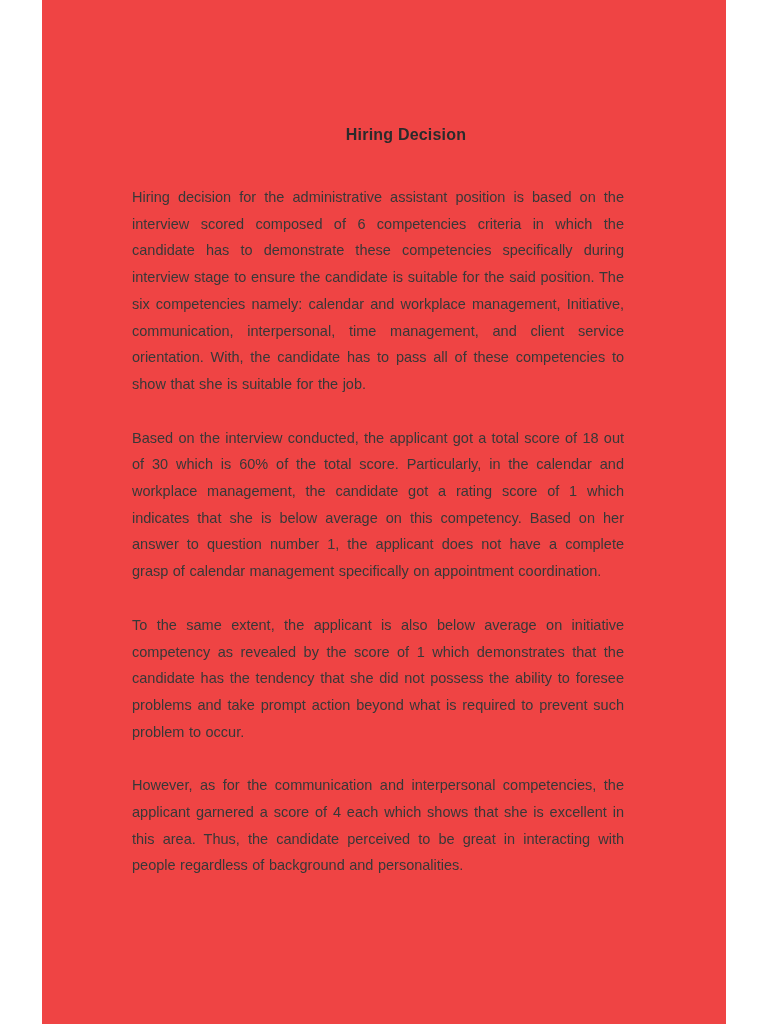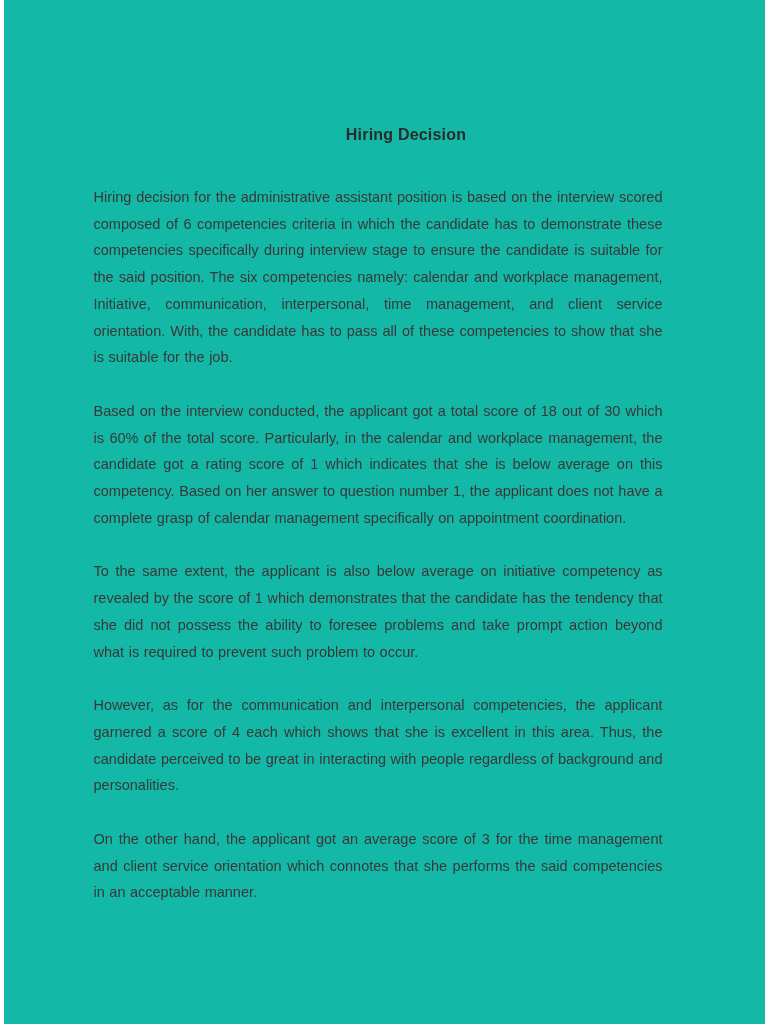--- a/index.html
+++ b/index.html
@@ -3,24 +3,24 @@
   <meta charset="utf-8">
   <style>
     * { box-sizing: border-box; }
     html, body {
       margin: 0;
       padding: 0;
       background: #ffffff;
     }
     .page {
       position: relative;
-      width: 761px;
+      width: 684px;
       height: 1024px;
       margin: 0 auto;
-      background: #14b8a6;
+      background: #ef4444;
       padding: 121px 90px 16px 90px;
       font-family: "Liberation Sans", "DejaVu Sans", sans-serif;
       color: #383838;
       overflow: hidden;
     }
     .doc-title {
       margin: 0 0 36px 0;
       padding-left: 44px;          
       font-size: 16px;
       font-weight: bold;
@@ -46,14 +46,13 @@
   <h1 class="doc-title">Hiring Decision</h1>
 
   <p class="doc-paragraph">Hiring decision for the administrative assistant position is based on the interview scored composed of 6 competencies criteria in which the candidate has to demonstrate these competencies specifically during interview stage to ensure the candidate is suitable for the said position. The six competencies namely: calendar and workplace management, Initiative, communication, interpersonal, time management, and client service orientation. With, the candidate has to pass all of these competencies to show that she is suitable for the job.</p>
 
   <p class="doc-paragraph">Based on the interview conducted, the applicant got a total score of 18 out of 30 which is 60% of the total score. Particularly, in the calendar and workplace management, the candidate got a rating score of 1 which indicates that she is below average on this competency. Based on her answer to question number 1, the applicant does not have a complete grasp of calendar management specifically on appointment coordination.</p>
 
   <p class="doc-paragraph">To the same extent, the applicant is also below average on initiative competency as revealed by the score of 1 which demonstrates that the candidate has the tendency that she did not possess the ability to foresee problems and take prompt action beyond what is required to prevent such problem to occur.</p>
 
   <p class="doc-paragraph">However, as for the communication and interpersonal competencies, the applicant garnered a score of 4 each which shows that she is excellent in this area. Thus, the candidate perceived to be great in interacting with people regardless of background and personalities.</p>
 
-  <p class="doc-paragraph">On the other hand, the applicant got an average score of 3 for the time management and client service orientation which connotes that she performs the said competencies in an acceptable manner.</p>
 </div>
 
 </body></html>

